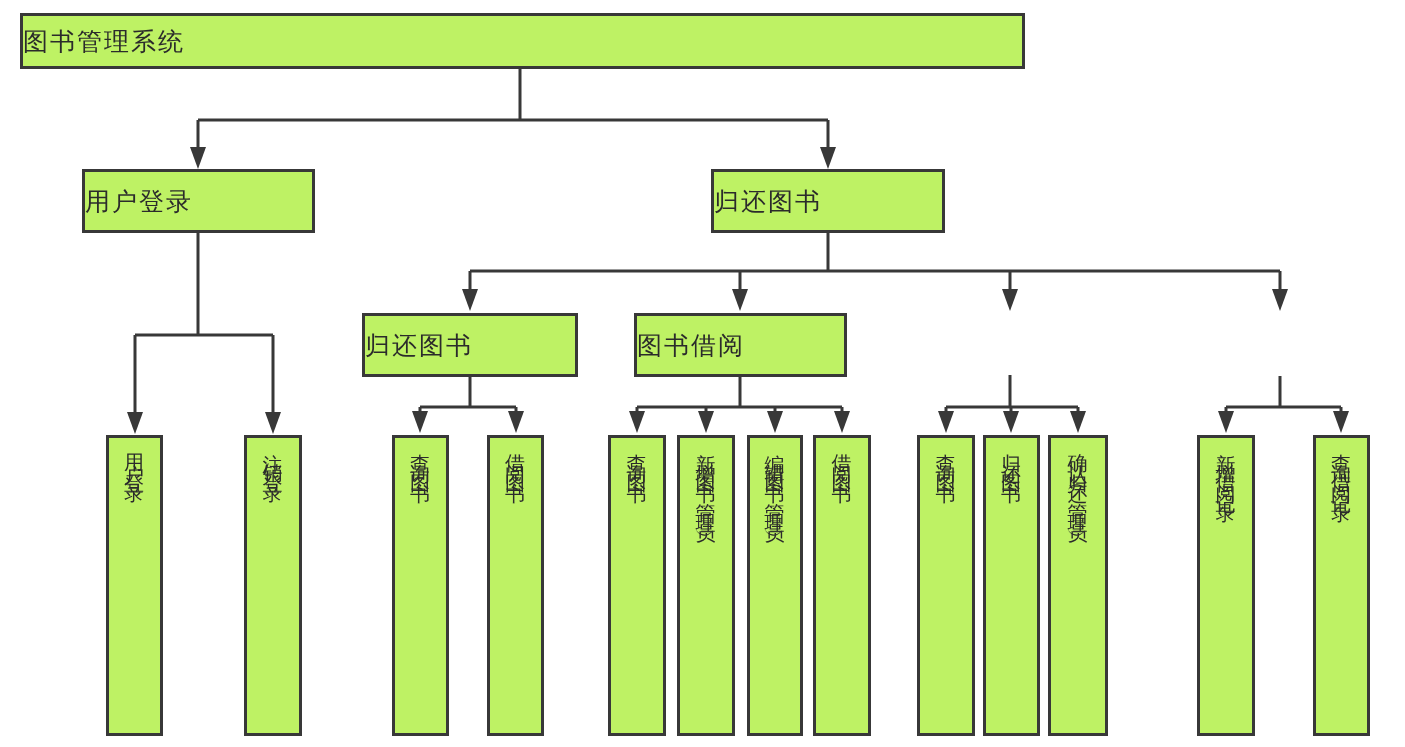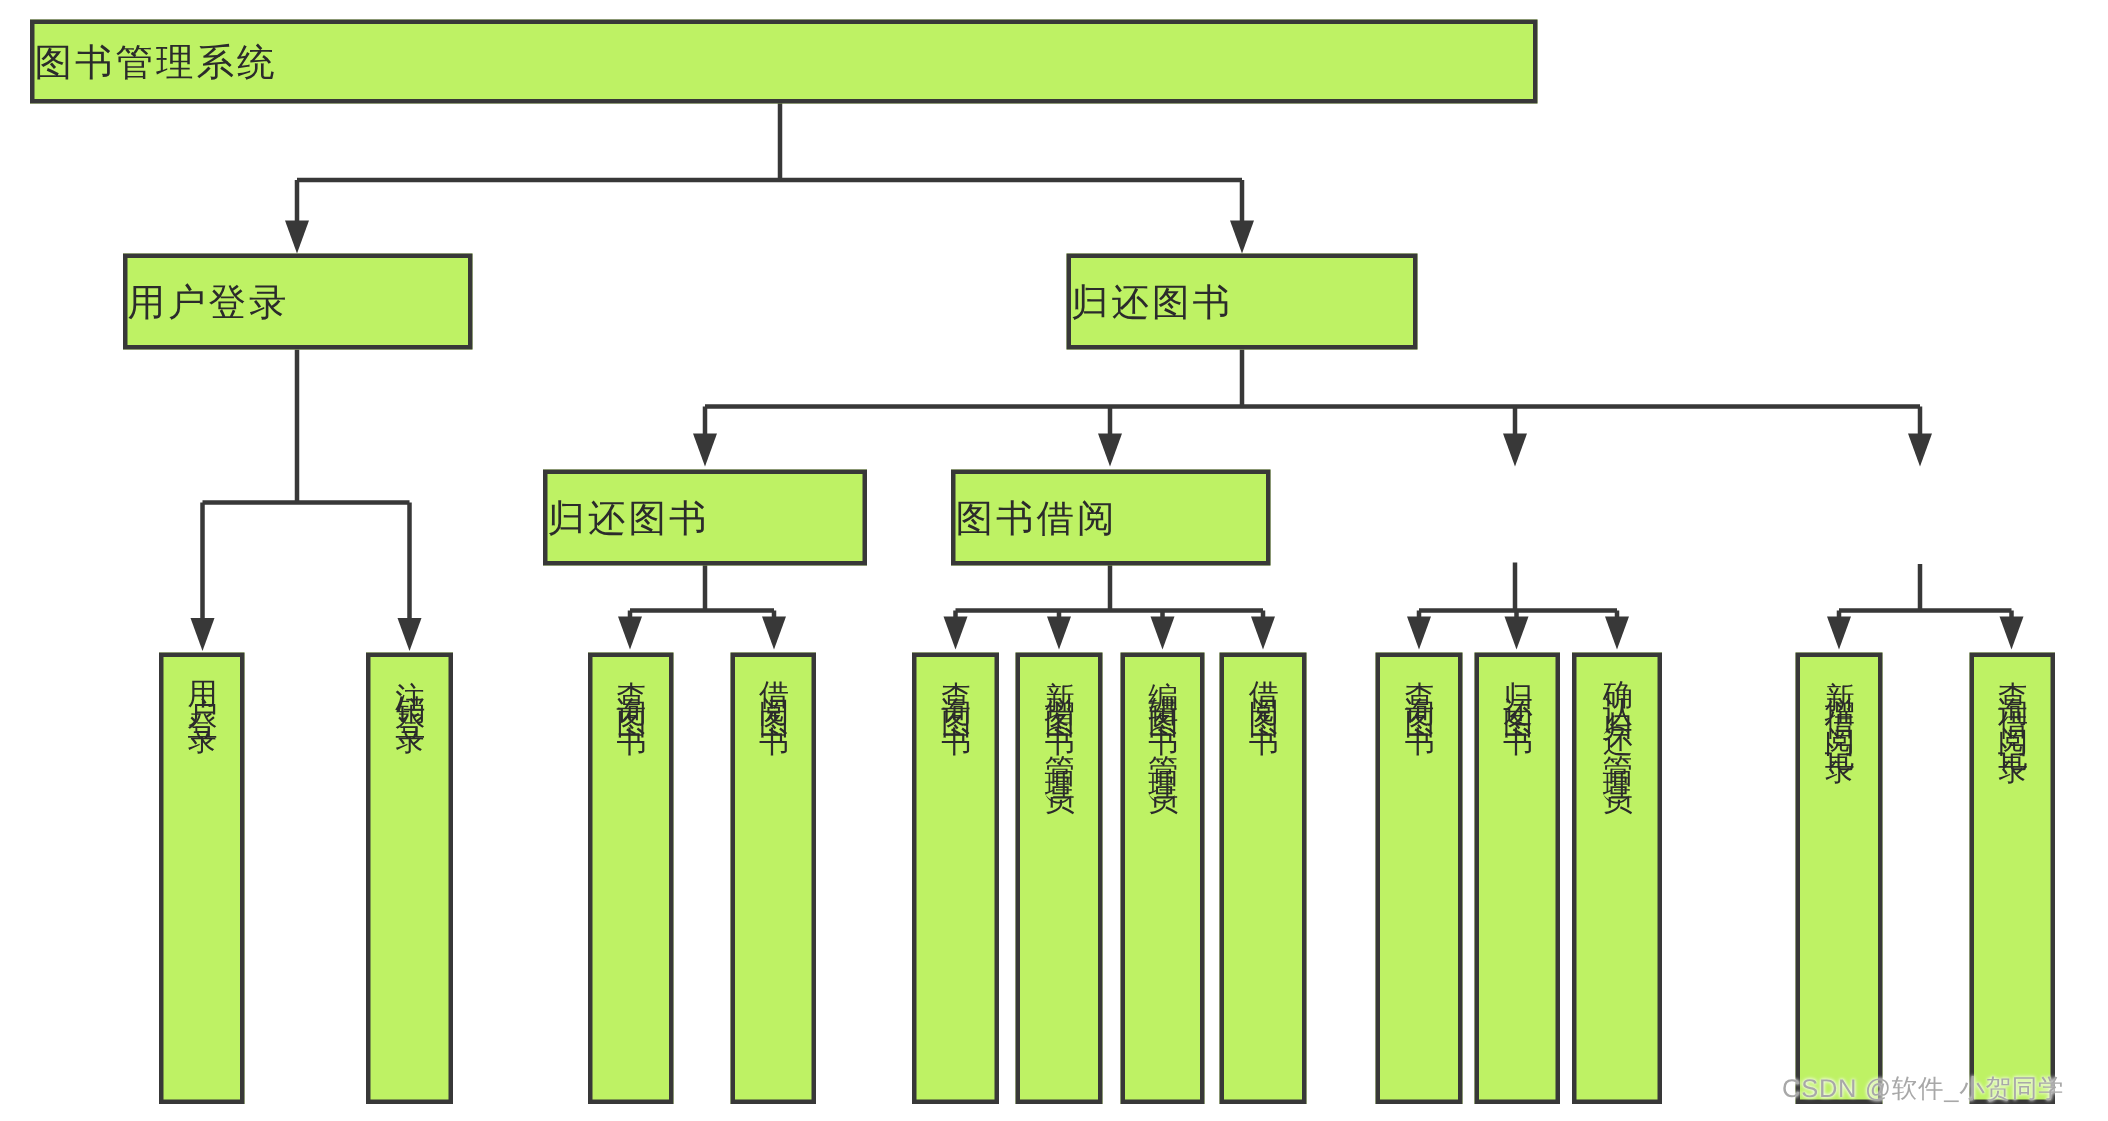--- a/index.html
+++ b/index.html
@@ -164,15 +164,14 @@
   <div class="node leaf" id="lf10">
     <span>确认归还（管理员）</span>
   </div>
   <div class="node leaf" id="lf11">
     <span>新增借阅记录</span>
   </div>
   <div class="node leaf" id="lf12">
     <span>查询借阅记录</span>
   </div>
 
-  <div class="watermark">CSDN @软件_小贺同学</div>
 
 </div>
 
 </body></html>

